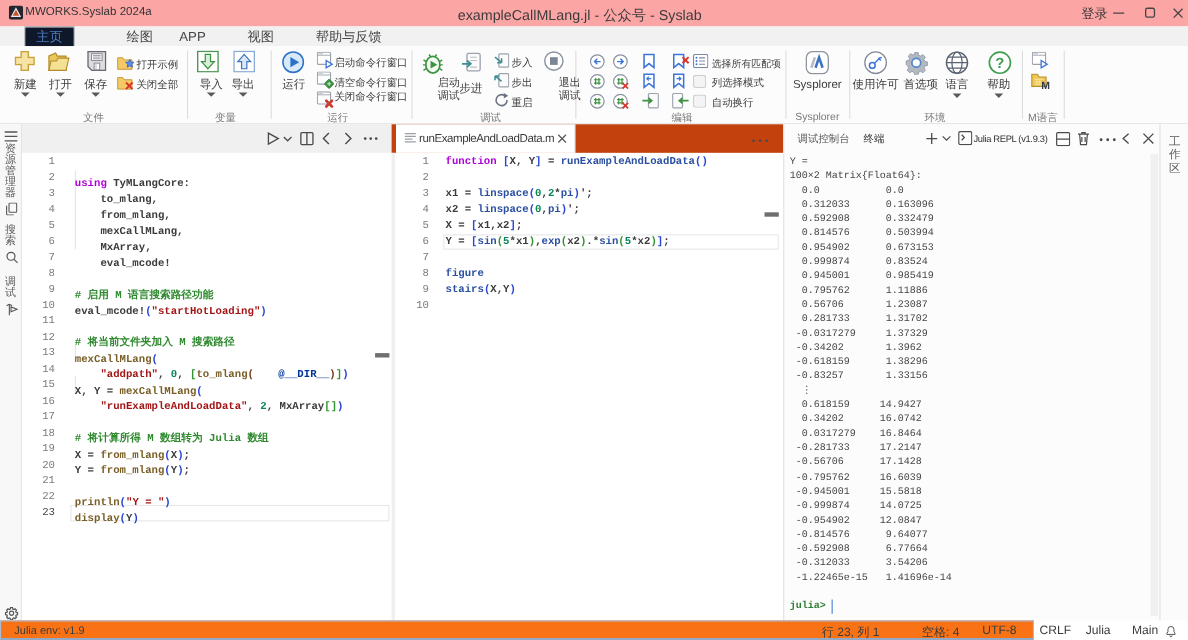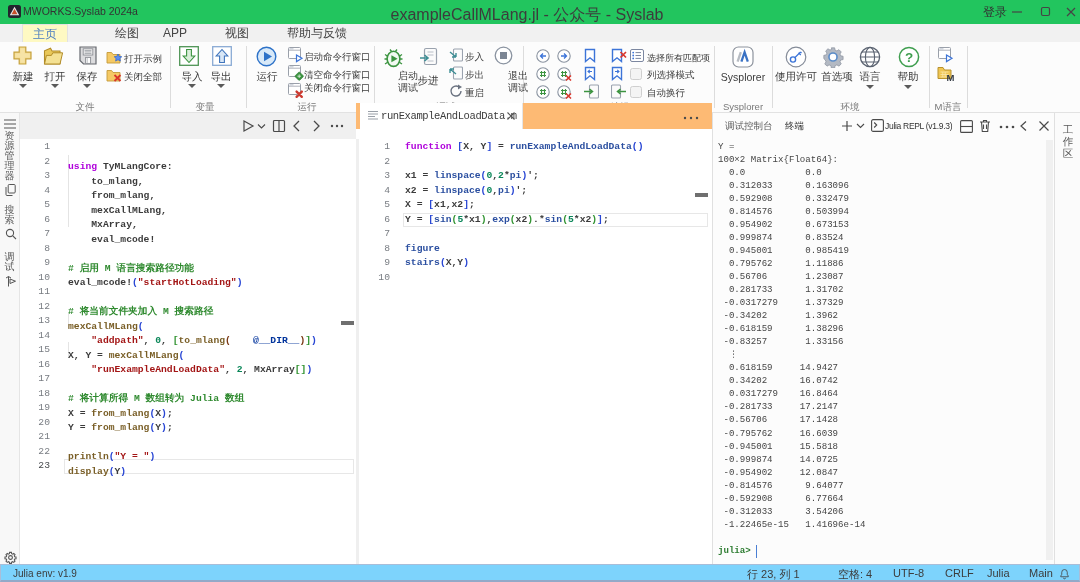--- a/index.html
+++ b/index.html
@@ -1,68 +1,68 @@
 <!DOCTYPE html>
 <html><head><meta charset="utf-8">
 <style>
   * { margin:0; padding:0; box-sizing:border-box; }
   html,body { width:1080px; height:582px; overflow:hidden; }
   body { font-family:"Liberation Sans",sans-serif; position:relative; background:#fff; }
   .abs { position:absolute; }
   svg { position:absolute; }
   
-  #titlebar { left:0; top:0; width:1080px; height:24px; background:#22c55e; }
+  #titlebar { left:0; top:0; width:1080px; height:24px; background:#fca5a5; }
   
   #menubar { left:0; top:24px; width:1080px; height:18px; background:#f1f1f1; }
   .menutab { position:absolute; top:0; height:18px; font-size:12px; color:#454545; text-align:center; line-height:18px; }
-  .menutab.active { background:#fef9c3; color:#4a7cc1; border:1px solid #e2e2e2; border-bottom:none; }
+  .menutab.active { background:#0f172a; color:#4a7cc1; border:1px solid #e2e2e2; border-bottom:none;font-family:Liberation Mono, monospace; }
   
   #ribbon { left:0; top:42px; width:1080px; height:71px; background:#fcfcfc; border-bottom:1px solid #e2e2e2; }
   .rsep { position:absolute; top:4px; width:1px; height:62px; background:#dcdcdc; }
   .rlabel { position:absolute; top:59px; font-size:9.5px; color:#787878; text-align:center; white-space:nowrap; }
   .blabel { position:absolute; top:28px; font-size:10.5px; color:#3c3c3c; text-align:center; white-space:nowrap; }
   .blabel2 { position:absolute; top:28px; font-size:10px; color:#3c3c3c; text-align:center; line-height:11.5px; white-space:nowrap;margin-left:15px; }
   .stext { position:absolute; font-size:9.5px; color:#3c3c3c; white-space:nowrap; }
   .dropdn { position:absolute; width:0; height:0; border-left:4px solid transparent; border-right:4px solid transparent; border-top:4.5px solid #5a5a5a; }
   
   #activitybar { left:0; top:113px; width:20px; height:451px; background:#f8f8f8; border-right:1px solid #e5e5e5; }
   .vtext { position:absolute; left:0; width:19px; text-align:center; font-size:10px; color:#5a5a5a; line-height:10px; }
   
   #tabstrip1 { left:20px; top:113px; width:336px; height:26px; background:#f0f0f0; }
-  #tabstrip2 { left:356px; top:103px; width:356px; height:26px; background:#fdba74;font-family:Liberation Mono, monospace; }
+  #tabstrip2 { left:356px; top:113px; width:356px; height:26px; background:#c2410c; }
   .tab { position:absolute; top:0; height:26px; background:#fff; font-size:10.5px; letter-spacing:-0.2px; color:#3c3c3c; }
   
   #editor1 { left:20px; top:139px; width:336px; height:425px; background:#fff; }
   #editor2 { left:356px; top:139px; width:356px; height:425px; background:#fff; border-left:3px solid #efefef; }
   .gutter { position:absolute; font-size:9.7px; line-height:14.5px; color:#787c82; text-align:right; font-family:"Liberation Mono",monospace; white-space:pre; }
   .code { position:absolute; font-size:9.7px; line-height:14.5px; font-family:"Liberation Mono",monospace; font-weight:bold; color:#3b3b3b; white-space:pre; }
   .curline { position:absolute; border:1px solid #e7e7e7; }
   .iguide { position:absolute; width:1px; background:#e4e4e4; }
   .kw { color:#af00db; } .cmt { color:#2f8a2f; } .str { color:#a31515; }
   .num { color:#098658; } .fn { color:#795e26; } .b1 { color:#2745d4; }
   .b2 { color:#319331; } .b3 { color:#7b3814; } .bi { color:#2b4fa0; }
   .mac { color:#00339c;padding-left:22px; }
   
   #panel { left:712px; top:113px; width:342px; height:451px; background:#fcfcfc; border-left:1px solid #e0e0e0; }
   #term { position:absolute; left:718px; top:139.5px; font-size:9.1px; line-height:13.05px; font-family:"Liberation Mono",monospace; color:#454545; white-space:pre; }
   #wsbar { left:1054px; top:113px; width:26px; height:451px; background:#fbfbfb; border-left:1px solid #e0e0e0; }
   
-  #statusbar { left:0; top:564px; width:1080px; height:18px; background:#7dd3fc; border:1px solid #a9bdd8; border-bottom:2px solid #93a9c8; font-size:11px; color:#3c3c3c; }
+  #statusbar { left:0; top:564px; width:940px; height:18px; background:#f97316; border:1px solid #a9bdd8; border-bottom:2px solid #93a9c8; font-size:11px; color:#3c3c3c; }
   .sbitem { position:absolute; top:2px; font-size:11px; color:#3c3c3c; }
   .phtab { position:absolute; top:6px; font-size:11px; color:#595959; }
 </style></head>
 <body>
 
   <div id="titlebar" class="abs">
     <svg style="left:8px;top:5px" width="13" height="13" viewBox="0 0 13 13">
       <rect x="0" y="0" width="13" height="13" rx="2.5" fill="#23262e"></rect>
       <path d="M6.5 2.8 L10.3 9.8 L2.7 9.8z" fill="#c8502a" stroke="#e9e9ec" stroke-width="1.1"></path>
     </svg>
     <div class="abs" style="left:23px;top:5px;font-size:10.5px;color:#333">MWORKS.Syslab 2024a</div>
-    <div class="abs" style="left:327px;top:5px;width:400px;text-align:center;font-size:16px;color:#3c3c3c">exampleCallMLang.jl - 公众号 - Syslab</div>
+    <div class="abs" style="left:327px;top:5px;width:400px;text-align:center;font-size:13px;color:#3c3c3c">exampleCallMLang.jl - 公众号 - Syslab</div>
     <div class="abs" style="left:983px;top:4px;font-size:12px;color:#333">登录</div>
     <svg style="left:1008px;top:0" width="72" height="24" viewBox="0 0 72 24">
       <line x1="4" y1="12" x2="14" y2="12" stroke="#454545" stroke-width="1.2"></line>
       <rect x="33.5" y="7.5" width="8" height="8" rx="1.5" fill="none" stroke="#454545" stroke-width="1.2"></rect>
       <path d="M59 8 L67 16 M67 8 L59 16" stroke="#454545" stroke-width="1.2"></path>
     </svg>
   </div>
 
   <div id="menubar" class="abs">
     <div class="menutab active" style="left:22px;width:46px;">主页</div>

